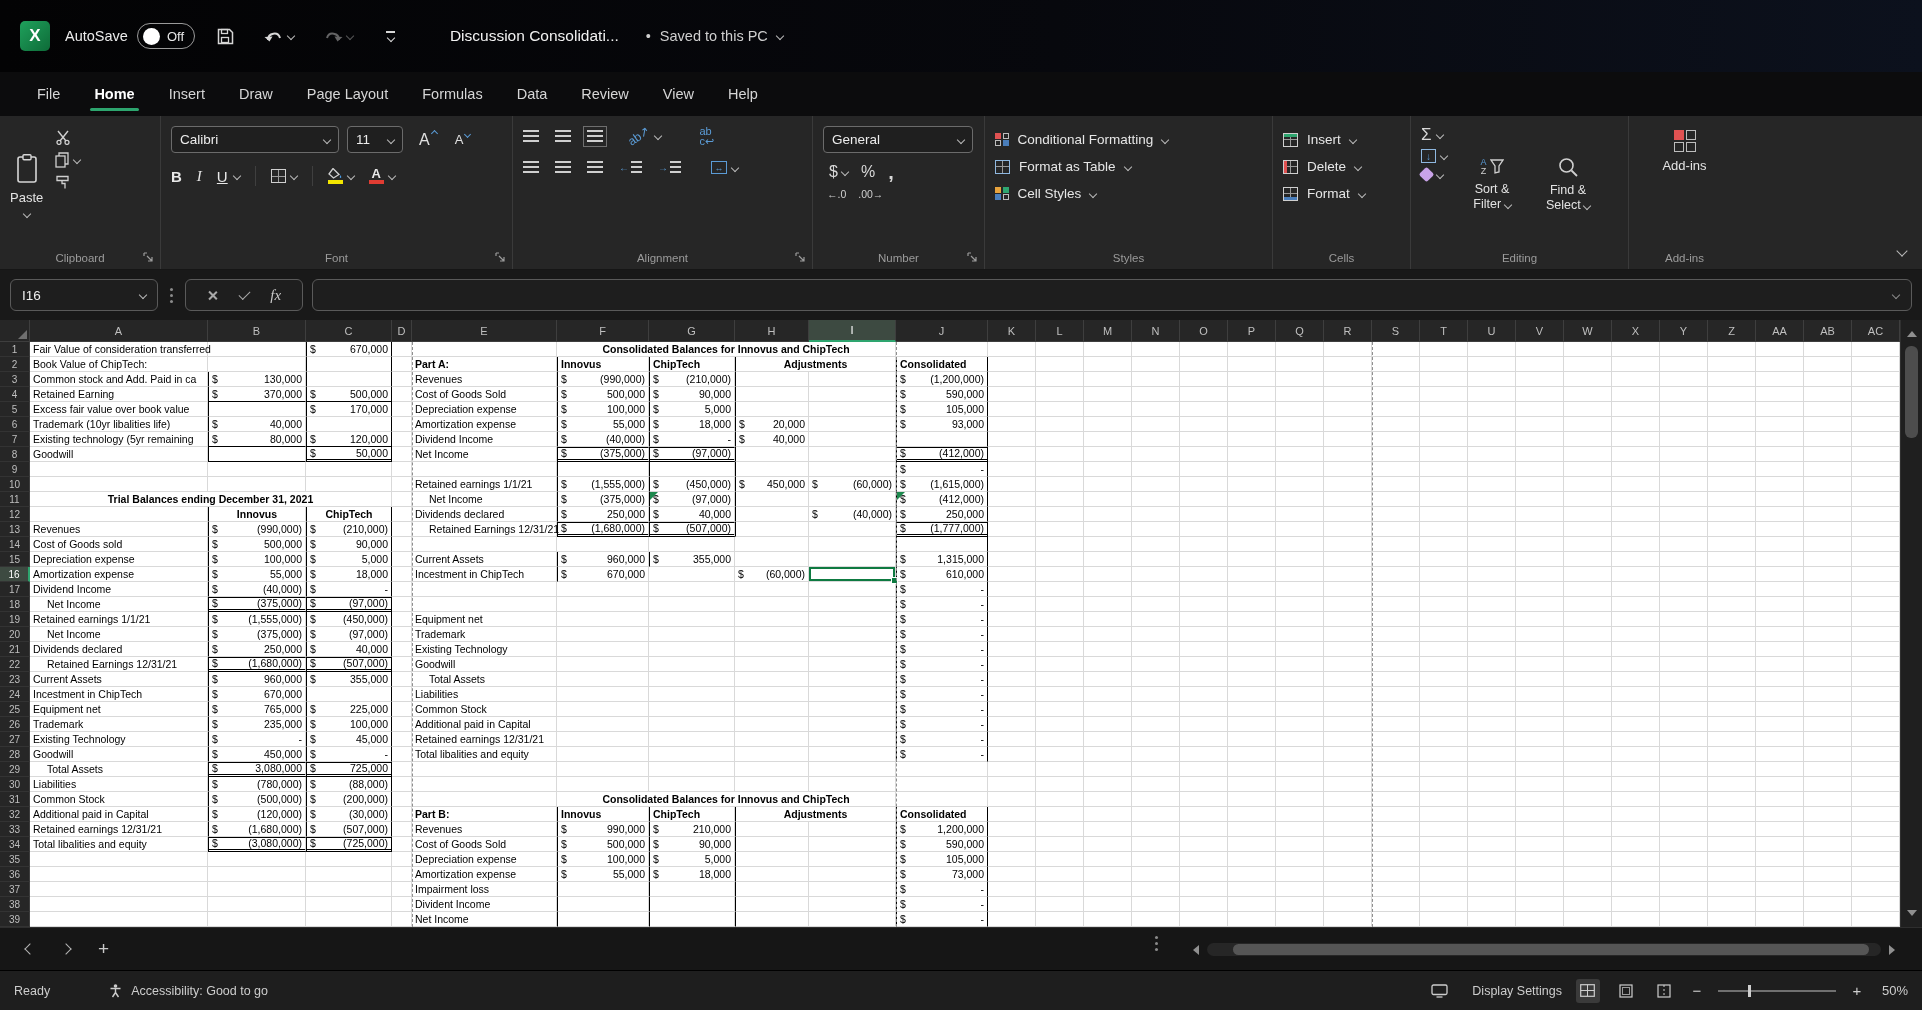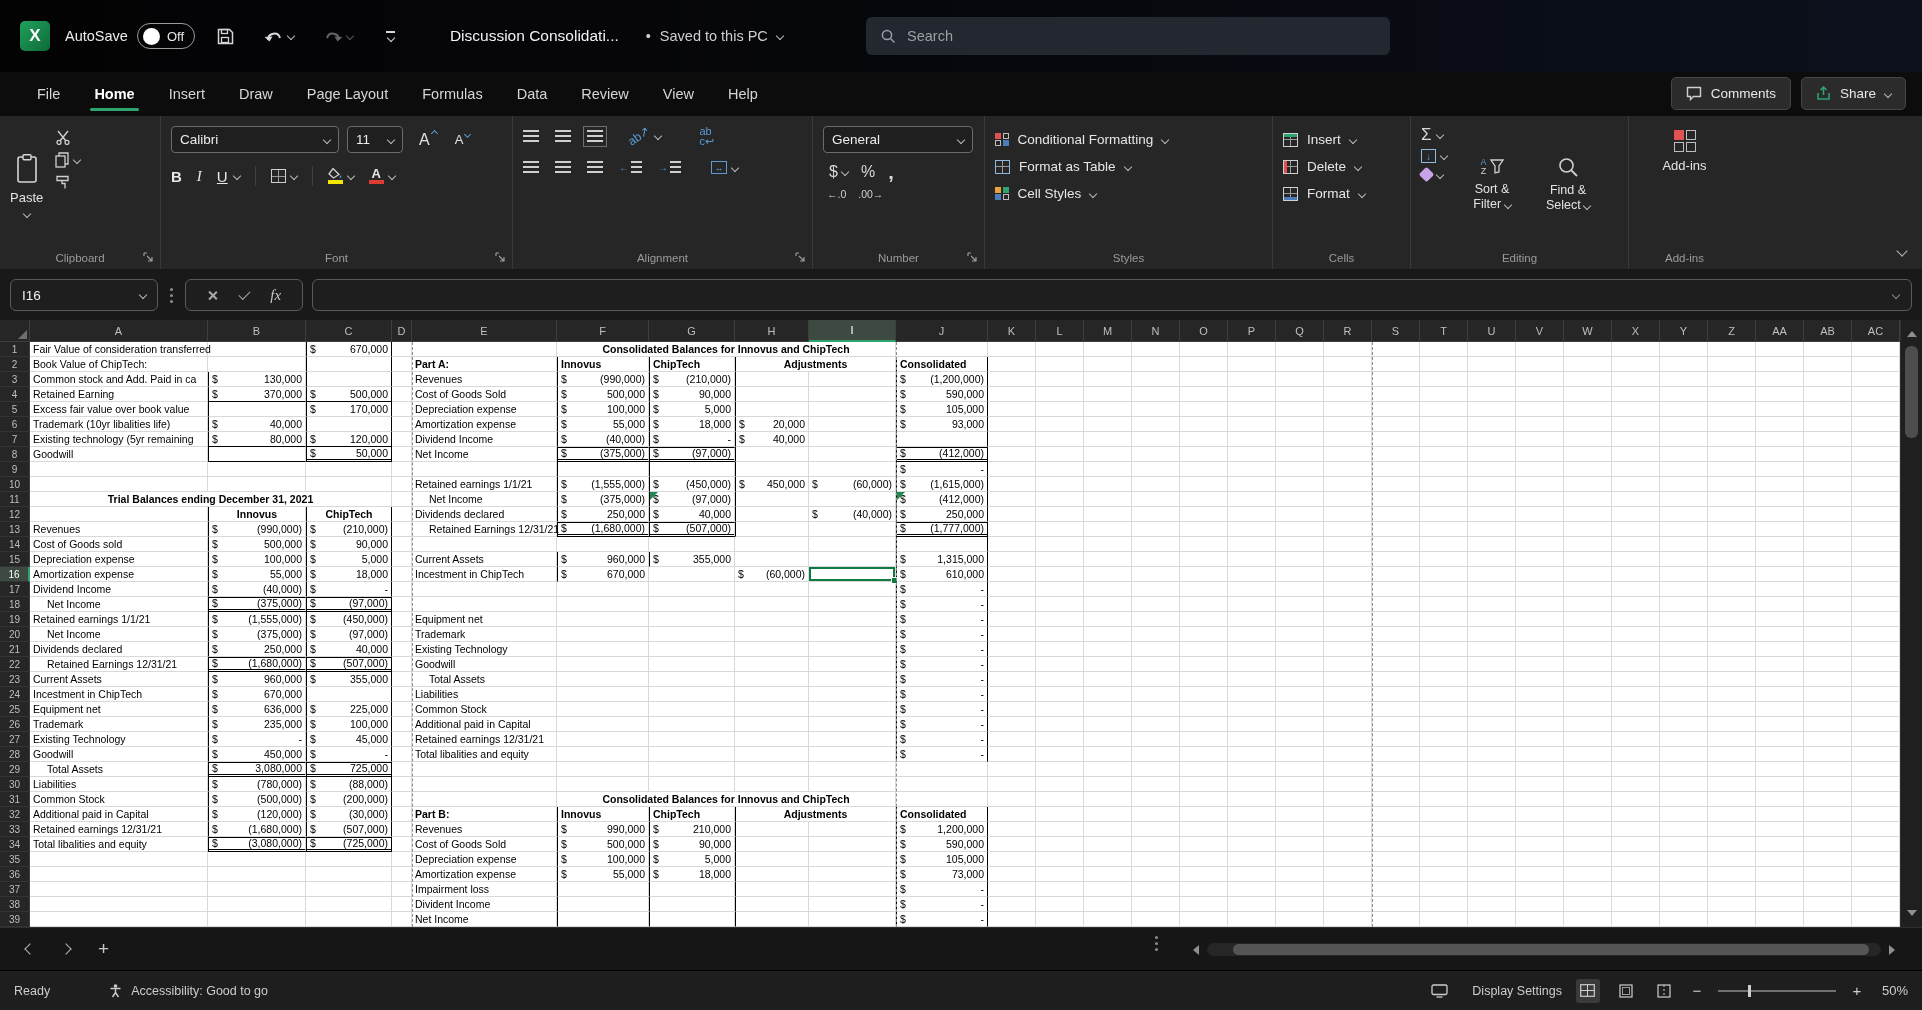--- a/index.html
+++ b/index.html
@@ -164,56 +164,33 @@
       <span class="bar"></span>
         <span class="chev" style="color:#d6d6d6"></span>
     </span>
     <span class="doc-title">Discussion Consolidati...</span>
     <span class="saved">
       <span>•</span>
       <span>Saved to this PC</span>
       <span class="chev" style="color:#b9b9b9"></span>
     </span>
   </div>
-  <div class="searchbox">
-    <svg width="15" height="15" viewBox="0 0 15 15">
-        <circle cx="6" cy="6" r="4.6" fill="none" stroke="#9aa0a6" stroke-width="1.5"></circle>
-        <line x1="9.5" y1="9.5" x2="13.5" y2="13.5" stroke="#9aa0a6" stroke-width="1.5"></line>
-      </svg>
-    <span>Search</span>
-  </div>
 </div>
 
 <div class="ribbontabs">
   <span class="rtab">File</span>
   <span class="rtab active">Home</span>
   <span class="rtab">Insert</span>
   <span class="rtab">Draw</span>
   <span class="rtab">Page Layout</span>
   <span class="rtab">Formulas</span>
   <span class="rtab">Data</span>
   <span class="rtab">Review</span>
   <span class="rtab">View</span>
   <span class="rtab">Help</span>
-  <div class="rt-right">
-    <span class="pill">
-      <svg width="16" height="15" viewBox="0 0 16 15">
-          <path d="M1.5 1.5h13v9h-7l-3 3v-3h-3z" fill="none" stroke="#d0d0d0" stroke-width="1.4"></path>
-        </svg>
-      <span>Comments</span>
-    </span>
-    <span class="pill">
-      <svg width="15" height="15" viewBox="0 0 15 15">
-          <path d="M2 7v6h11V7" fill="none" stroke="#2ea56f" stroke-width="1.5"></path>
-          <path d="M7.5 9V1.5 M4.5 4 L7.5 1 L10.5 4" fill="none" stroke="#2ea56f" stroke-width="1.5"></path>
-        </svg>
-      <span>Share</span>
-      <span class="chev" style="color:#b9b9b9"></span>
-    </span>
-  </div>
 </div>
 
 <div class="ribbon">
  <div class="ribbon-inner">
 
   <div class="rgroup" style="width:160px;display:flex;gap:12px">
     <div class="bigbtn" style="margin-top:2px">
       <svg width="24" height="30" viewBox="0 0 24 30">
             <rect x="3" y="3" width="18" height="25" rx="2" fill="none" stroke="#d6d6d6" stroke-width="1.6"></rect>
             <rect x="8" y="0.8" width="8" height="5" rx="1" fill="#262626" stroke="#d6d6d6" stroke-width="1.4"></rect>
@@ -1527,21 +1504,21 @@
       <div class="cell" style="width: 48px;"></div>
       <div class="cell" style="width: 48px;"></div>
       <div class="cell" style="width: 48px;"></div>
       <div class="cell" style="width: 48px;"></div>
     </div>
     <div class="grow">
       <div class="rh">25</div>
       <div class="cell lbl" style="width: 178px;">Equipment net</div>
       <div class="cell bl" style="width: 98px;">
         <span>$</span>
-        <span class="v">636,000</span>
+        <span class="v">765,000</span>
       </div>
       <div class="cell bl br" style="width: 86px;">
         <span>$</span>
         <span class="v">225,000</span>
       </div>
       <div class="cell" style="width: 20px;"></div>
       <div class="cell lbl" style="width: 145px;">Common Stock</div>
       <div class="cell" style="width: 92px;"></div>
       <div class="cell" style="width: 86px;"></div>
       <div class="cell" style="width: 74px;"></div>

